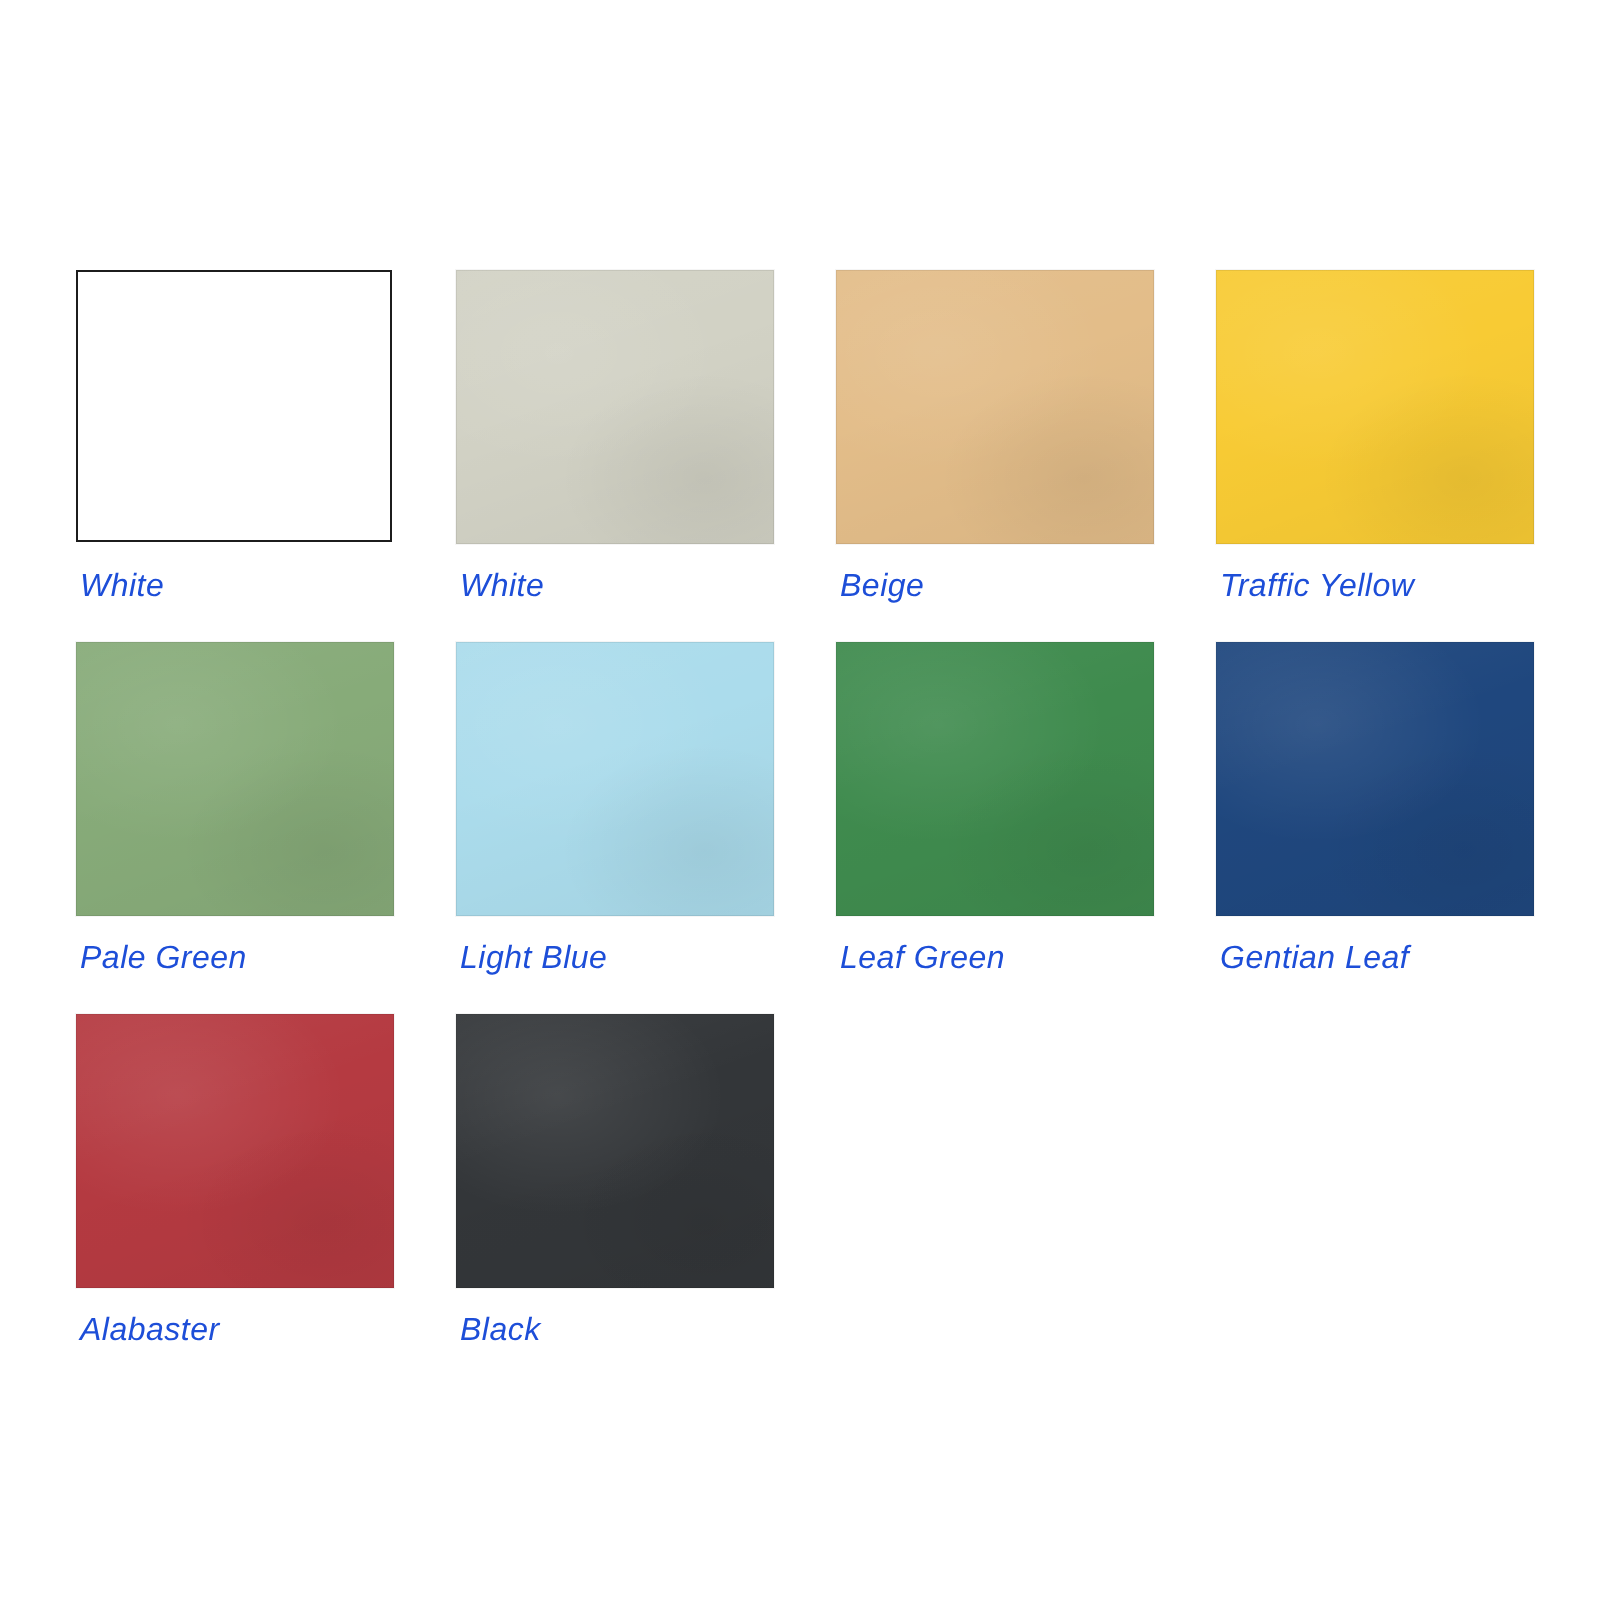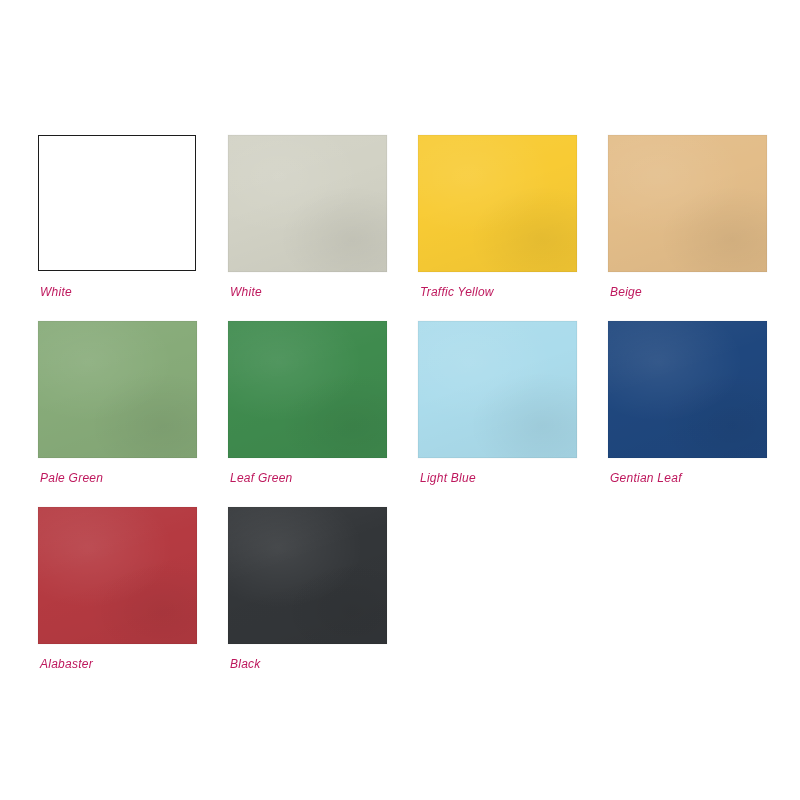--- a/index.html
+++ b/index.html
@@ -73,59 +73,59 @@
   .swatch-chip.soft-edge {
     box-shadow:
       inset 0 0 0 0.5px rgba(0,0,0,0.07),
       0 0 0 0.5px rgba(0,0,0,0.04);
   }
 
   .swatch-label {
     position: absolute;
     left: 2px;
     top: 150px;
-    font-size: 12px;
+    font-size: 16px;
     font-style: italic;
-    color: #be185d;
+    color: #1d4ed8;
     letter-spacing: 0.25px;
     white-space: nowrap;
   }
 </style>
 </head>
 <body>
 
 <div id="swatch-chart">
   <div class="swatch-grid">
       <div class="swatch-cell">
         <div class="swatch-chip outlined" style="background-color: rgb(255, 255, 255);"></div>
         <div class="swatch-label">White</div>
       </div>
       <div class="swatch-cell">
         <div class="swatch-chip soft-edge" style="background-color: rgb(210, 210, 197);"></div>
         <div class="swatch-label">White</div>
       </div>
       <div class="swatch-cell">
+        <div class="swatch-chip soft-edge" style="background-color: rgb(227, 189, 137);"></div>
+        <div class="swatch-label">Beige</div>
+      </div>
+      <div class="swatch-cell">
         <div class="swatch-chip soft-edge" style="background-color: rgb(248, 203, 52);"></div>
         <div class="swatch-label">Traffic Yellow</div>
-      </div>
-      <div class="swatch-cell">
-        <div class="swatch-chip soft-edge" style="background-color: rgb(227, 189, 137);"></div>
-        <div class="swatch-label">Beige</div>
       </div>
       <div class="swatch-cell">
         <div class="swatch-chip soft-edge" style="background-color: rgb(135, 171, 121);"></div>
         <div class="swatch-label">Pale Green</div>
       </div>
       <div class="swatch-cell">
+        <div class="swatch-chip soft-edge" style="background-color: rgb(171, 220, 236);"></div>
+        <div class="swatch-label">Light Blue</div>
+      </div>
+      <div class="swatch-cell">
         <div class="swatch-chip soft-edge" style="background-color: rgb(63, 139, 78);"></div>
         <div class="swatch-label">Leaf Green</div>
-      </div>
-      <div class="swatch-cell">
-        <div class="swatch-chip soft-edge" style="background-color: rgb(171, 220, 236);"></div>
-        <div class="swatch-label">Light Blue</div>
       </div>
       <div class="swatch-cell">
         <div class="swatch-chip soft-edge" style="background-color: rgb(31, 71, 126);"></div>
         <div class="swatch-label">Gentian  Leaf</div>
       </div>
       <div class="swatch-cell">
         <div class="swatch-chip soft-edge" style="background-color: rgb(181, 58, 65);"></div>
         <div class="swatch-label">Alabaster</div>
       </div>
       <div class="swatch-cell">

